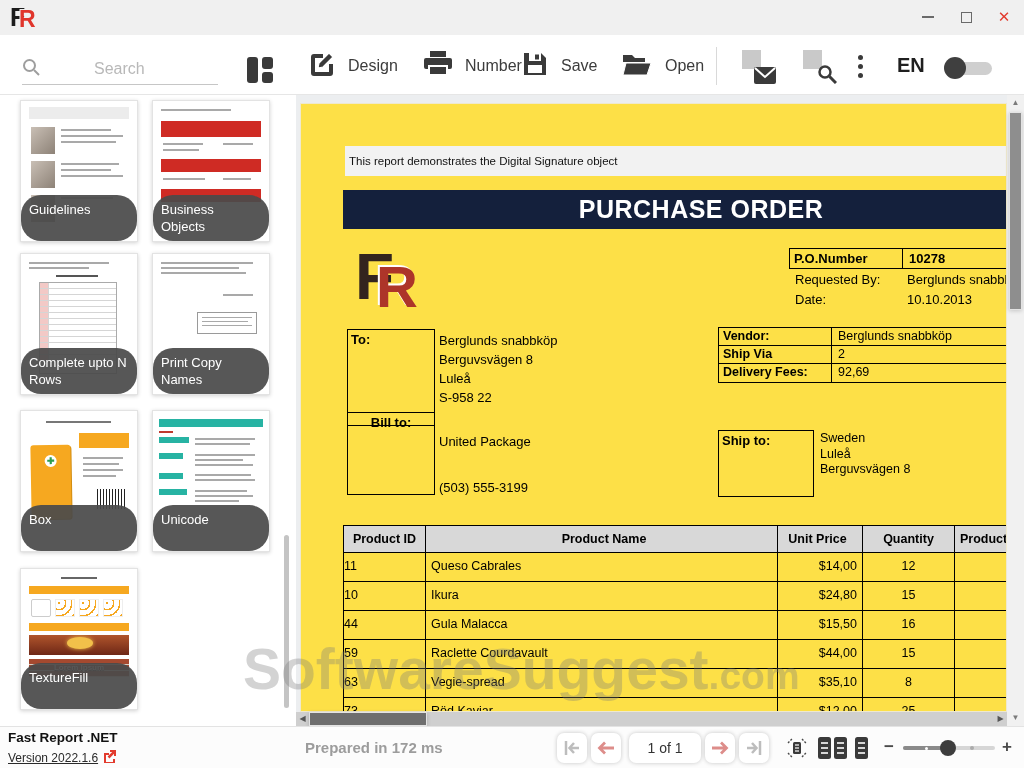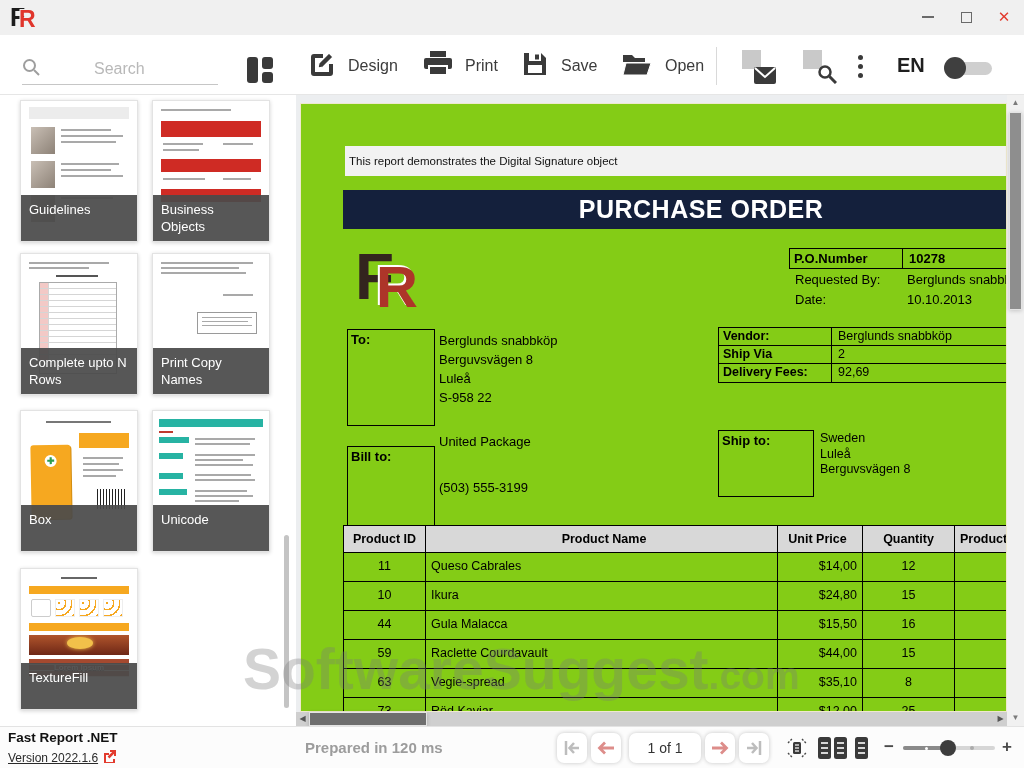--- a/index.html
+++ b/index.html
@@ -30,21 +30,21 @@
   .kebab { position:absolute; left:858px; top:20px; width:6px; cursor:pointer; }
   .kebab i { display:block; width:5px; height:5px; border-radius:50%; background:#3a3a3a; margin-bottom:4px; }
   .lang { position:absolute; left:897px; top:19px; font-size:20px; font-weight:bold; color:#1f1f1f; }
   .toggle { position:absolute; left:944px; top:22px; width:48px; height:22px; cursor:pointer; }
   .toggle .track { position:absolute; left:4px; top:5px; width:44px; height:13px; background:#cfcfcf; border-radius:7px; }
   .toggle .knob { position:absolute; left:0; top:0; width:22px; height:22px; background:#3f3f3f; border-radius:50%; }
 
   
   .sidebar { position:absolute; top:95px; left:0; width:296px; bottom:42px; background:#fff; overflow:hidden; }
   .thumb { position:absolute; width:118px; height:142px; background:#fff; border:1px solid #e3e3e3; box-shadow:0 1px 4px rgba(0,0,0,.18); overflow:hidden; cursor:pointer; }
-  .thumb-label { position:absolute; left:0; right:0; bottom:0; height:46px; background:rgba(74,74,74,.93); color:#fff; font-size:13px; line-height:17px; padding:6px 8px; }
+  .thumb-label { position:absolute; left:0; right:0; bottom:0; height:46px; background:rgba(74,74,74,.93); color:#fff; font-size:13px; line-height:17px; padding:6px 8px;border-radius:20px; }
   .sb-scroll { position:absolute; left:284px; top:440px; width:5px; height:173px; background:#c4c4c4; border-radius:3px; cursor:pointer; }
   .ln { position:absolute; background:#a9a9a9; height:2px; }
 
   
   .g-band { position:absolute; left:8px; top:6px; right:8px; height:12px; background:#ececec; }
   .g-photo { position:absolute; width:24px; height:27px; background:linear-gradient(135deg,#c9bfb5,#8d8277); }
   .bo-bar { position:absolute; left:8px; right:8px; height:13px; background:#cf2b24; }
   .nr-table { position:absolute; left:18px; top:28px; width:78px; height:92px; border:1px solid #aaa; }
   .nr-row { height:6px; border-bottom:1px solid #d5d5d5; display:flex; }
   .nr-row i { display:block; width:9px; background:#f3c9c6; border-right:1px solid #d5d5d5; }
@@ -61,21 +61,21 @@
   .tx-pic i { position:absolute; left:38px; top:2px; width:26px; height:12px; background:#f2c04a; border-radius:50%; box-shadow:0 0 4px #f2c04a; }
   .tx-brick { position:absolute; left:8px; top:90px; right:8px; height:18px; background:repeating-linear-gradient(#a5492f 0 5px,#d8cfc5 5px 6px); text-align:center; color:#fff; font-weight:bold; font-size:8px; line-height:18px; text-shadow:0 1px 1px #000; }
   .po-mini-bar { position:absolute; left:6px; top:12px; right:6px; height:9px; background:#14203c; }
   .po-mini-logo { position:absolute; left:8px; top:25px; font-weight:900; font-size:11px; color:#2b2b2b; }
   .po-mini-logo s { color:#c03a2e; text-decoration:none; margin-left:-4px; }
   .po-box { position:absolute; border:1px solid #999; }
   .po-overlay { position:absolute; left:0; right:0; top:66px; bottom:0; background:rgba(214,88,84,.9); color:#fff; font-size:14px; line-height:19px; padding:12px 8px; }
 
   
   .preview { position:absolute; top:95px; left:296px; right:0; bottom:42px; background:#eceef0; }
-  .page { position:absolute; left:4px; top:8px; width:707px; height:609px; background:#84cc16; border:1px solid #efe9ce; overflow:hidden; }
+  .page { position:absolute; left:4px; top:8px; width:707px; height:609px; background:#fde047; border:1px solid #efe9ce; overflow:hidden; }
   .note-band { position:absolute; left:44px; top:42px; width:830px; height:30px; background:#f2f2f2; font-size:11.5px; color:#111; line-height:30px; padding-left:4px; }
   .navy-bar { position:absolute; left:42px; top:86px; width:716px; height:39px; background:#14203c; color:#fff; font-weight:bold; font-size:25px; text-align:center; line-height:39px; letter-spacing:.5px; }
   .rep-logo { position:absolute; left:54px; top:136px; width:90px; height:80px; }
   .rep-logo .f { position:absolute; left:0; top:0; font-weight:900; font-size:64px; color:#33241e; }
   .rep-logo .r { position:absolute; left:21px; top:13px; font-weight:900; font-size:58px; color:#ad3529; text-shadow:-2px -2px 0 #fff; }
   .po-table { position:absolute; left:488px; top:144px; font-size:13px; color:#000; }
   .po-row { display:flex; height:20px; align-items:center; }
   .po-row .l { width:112px; padding-left:4px; }
   .po-row .v { width:215px; padding-left:6px; white-space:nowrap; }
   .po-row.first { border:1.5px solid #000; font-weight:bold; height:21px; }
@@ -85,21 +85,21 @@
   .ven-table { position:absolute; left:417px; top:223px; border:1px solid #000; font-size:12.5px; color:#000; }
   .ven-row { display:flex; height:18px; border-bottom:1px solid #000; }
   .ven-row:last-child { border-bottom:none; }
   .ven-row .l { width:113px; font-weight:bold; padding:1px 0 0 4px; border-right:1px solid #000; }
   .ven-row .v { width:195px; padding:1px 0 0 6px; white-space:nowrap; }
   .ptable { position:absolute; left:42px; top:421px; font-size:12.5px; color:#000; border-top:1px solid #000; border-left:1px solid #000; width:746px; }
   .prow { display:flex; }
   .prow > div { border-right:1px solid #000; border-bottom:1px solid #000; padding-top:6px; }
   .prow.hdr > div { background:#d8d8d8; font-weight:bold; text-align:center; height:27px; padding-top:6px; }
   .prow:not(.hdr) > div { height:29px; }
-  .c-id { width:82px; text-align:center; }
+  .c-id { width:82px; text-align:left; }
   .c-name { width:352px; padding-left:5px; }
   .c-price { width:85px; text-align:right; padding-right:5px; }
   .c-qty { width:92px; text-align:center; }
   .c-tot { width:134px; }
 
   
   .vscroll { position:absolute; top:0; right:0; bottom:0; width:17px; background:#f1f1f1; }
   .vscroll .arr { position:absolute; left:0; width:17px; height:16px; color:#7a7a7a; font-size:8px; text-align:center; line-height:16px; cursor:pointer; }
   .vscroll .thumb { position:absolute; left:2px; top:17px; width:13px; height:198px; background:#8e8e8e; cursor:pointer; }
   .hscroll { position:absolute; left:0; right:17px; bottom:0; height:14px; background:#cfcfcf; }
@@ -174,21 +174,21 @@
     </div>
 
     <div class="tb-btn" style="left:424px;">
       <span>
         <svg width="28" height="26" viewBox="0 0 28 26">
             <rect x="6" y="0" width="16" height="6" fill="#3a3a3a"></rect>
             <rect x="0" y="7" width="28" height="11" rx="2" fill="#3a3a3a"></rect>
             <rect x="5" y="15" width="18" height="9" fill="#3a3a3a" stroke="#fff" stroke-width="2"></rect>
           </svg>
       </span>
-      <span>Print</span>
+      <span>Number</span>
     </div>
 
     <div class="tb-btn" style="left:522px;">
       <span>
         <svg width="26" height="26" viewBox="0 0 26 26">
             <path d="M2 2 h17 l5 5 v17 H2 z" fill="#3a3a3a"></path>
             <rect x="7" y="2" width="12" height="8" fill="#fff"></rect>
             <rect x="13" y="3.5" width="4" height="5" fill="#3a3a3a"></rect>
             <rect x="6" y="14" width="14" height="8" fill="#fff"></rect>
           </svg>
@@ -423,21 +423,21 @@
         <div class="ven-row">
             <div class="l">Ship Via</div>
             <div class="v">2</div>
           </div>
         <div class="ven-row">
             <div class="l">Delivery Fees:</div>
             <div class="v">92,69</div>
           </div>
       </div>
 
-      <div class="lbl-box" style="left:46px; top:342px; width:88px; height:83px;">Bill to:</div>
+      <div class="lbl-box" style="left:46px; top:308px; width:88px; height:83px;text-align:center;">Bill to:</div>
       <div class="addr" style="left:138px; top:328px;">United Package</div>
       <div class="addr" style="left:138px; top:374px;">(503) 555-3199</div>
 
       <div class="lbl-box" style="left:417px; top:326px; width:96px; height:67px;">Ship to:</div>
       <div class="addr" style="left:519px; top:327px; font-size:12.5px; line-height:15.5px;">
         <div>Sweden</div>
         <div>Luleå</div>
         <div>Berguvsvägen  8</div>
       </div>
 
@@ -515,21 +515,21 @@
     <div class="version">
       <span>Version 2022.1.6</span>
       <span>
         <svg width="14" height="14" viewBox="0 0 14 14">
             <path d="M1 4 h5 v2 H3 v7 h7 v-3 h2 v5 H1 z" fill="#e23b2e"></path>
             <path d="M7 1 h6 v6 h-2 V4.8 L6.4 9.4 L4.6 7.6 L9.2 3 H7 z" fill="#e23b2e"></path>
           </svg>
       </span>
     </div>
 
-    <div class="prepared">Prepared in 120 ms</div>
+    <div class="prepared">Prepared in 172 ms</div>
 
     <div class="nav-btn" style="left:557px;">
       <svg width="18" height="16" viewBox="0 0 18 16">
           <line x1="3" y1="1" x2="3" y2="15" stroke="#bdbdbd" stroke-width="2.5"></line>
           <path d="M16 8 H7 M11 3 L6.5 8 L11 13" fill="none" stroke="#bdbdbd" stroke-width="2.5"></path>
         </svg>
     </div>
     <div class="nav-btn" style="left:591px;">
       <svg width="18" height="16" viewBox="0 0 18 16">
           <path d="M17 8 H3 M8 2.5 L2.5 8 L8 13.5" fill="none" stroke="#dd8d8a" stroke-width="2.8"></path>

